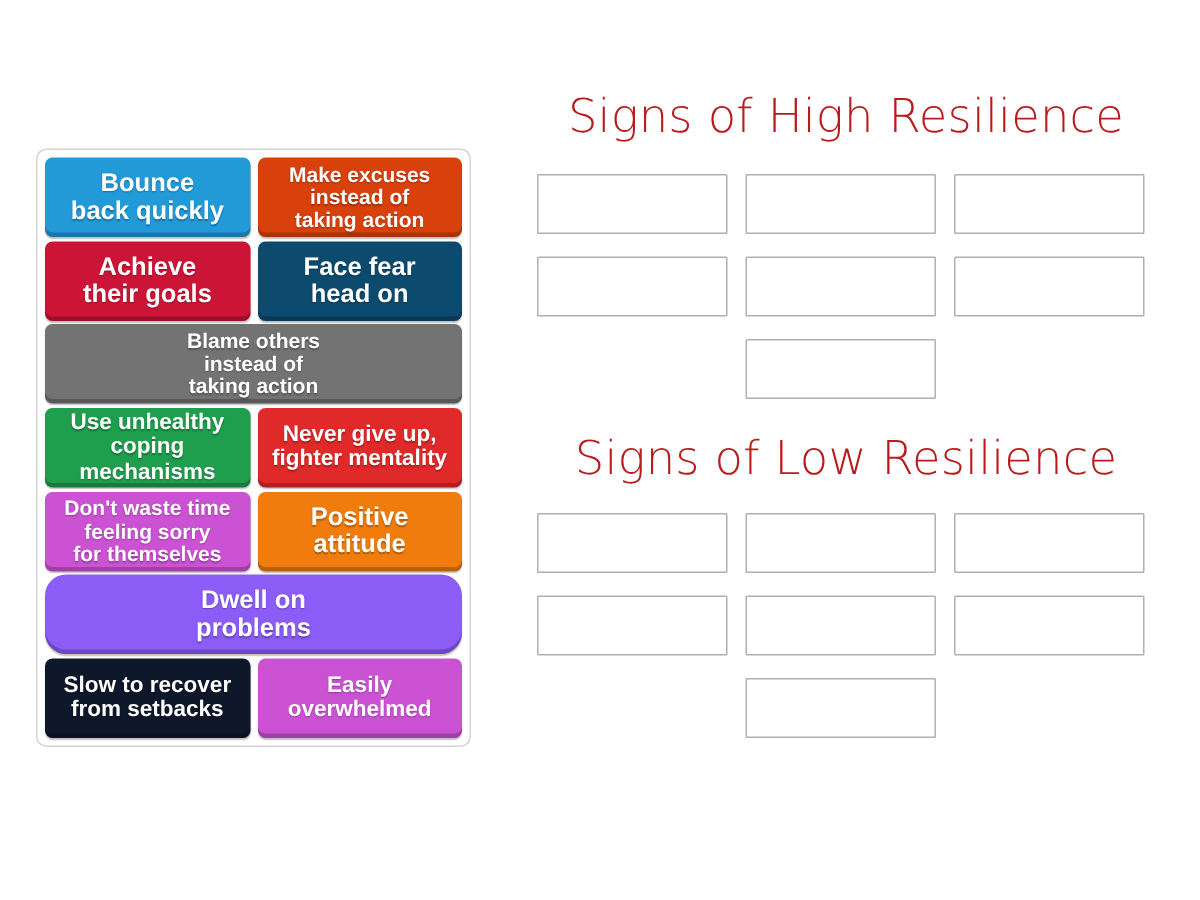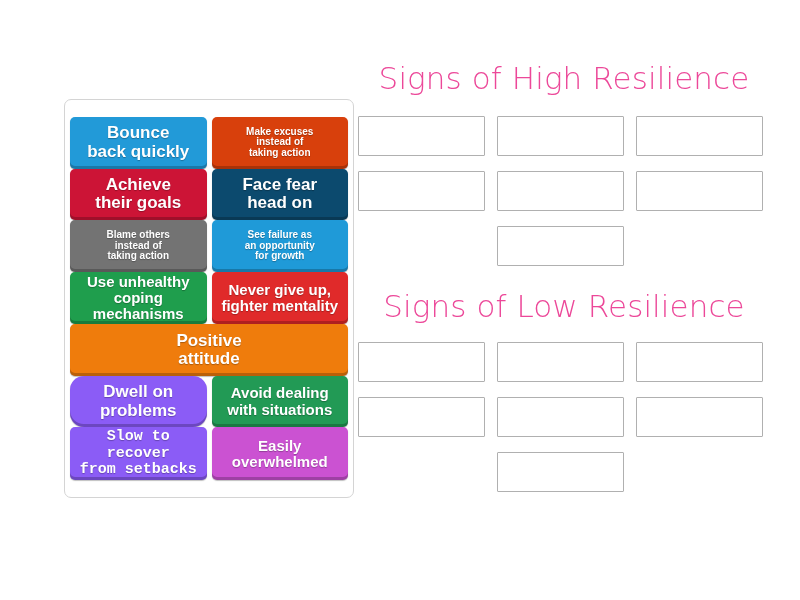--- a/index.html
+++ b/index.html
@@ -19,25 +19,24 @@
   #tile-tray {
     position: absolute;
     left: 24px;
     top: 99px;
     width: 290px;
     height: 399px;
     background: #ffffff;
     border: 1px solid #d4d4d4;
     border-radius: 7px;
     box-sizing: border-box;
-    padding: 17px 5px;
+    padding: 5px 5px;
     display: flex;
     flex-direction: column;
     justify-content: space-between;
-    margin-left: 40px;
   }
   .tile-row {
     display: flex;
     flex-direction: row;
     gap: 5px;
     height: 53px;
   }
   .tile {
     flex: 1 1 0;
     border-radius: 5px;
@@ -51,35 +50,35 @@
     line-height: 1.08;
     padding: 2px 3px;
     cursor: move;
     box-shadow: inset 0 -3px 0 rgba(0,0,0,0.22), 0 1px 1px rgba(0,0,0,0.25);
     text-shadow: 0 1px 1px rgba(0,0,0,0.28);
     user-select: none;
     overflow: hidden;
   }
   .tile.size-lg { font-size: 17px; }
   .tile.size-md { font-size: 15px; }
-  .tile.size-sm { font-size: 10px; }
+  .tile.size-sm { font-size: 14px; }
 
   
   #categories {
     position: absolute;
     left: 340px;
     top: 60px;
     width: 448px;
   }
   .category { margin-bottom: 8px; }
   .category-title {
     font-family: "DejaVu Sans", sans-serif;
     font-weight: 300;
     font-size: 31px;
-    color: #ec4899;
+    color: #b91c1c;
     text-align: center;
     letter-spacing: 0.1px;
     margin: 0 0 20px 0;
     padding: 0;
     white-space: nowrap;
   }
   #low-section .category-title { margin-bottom: 18px; }
   .slot-row {
     display: flex;
     flex-direction: row;
@@ -110,35 +109,34 @@
     <div class="tile-row">
       <div class="tile size-lg" style="background: rgb(34, 154, 216);">Bounce<br>back quickly</div>
       <div class="tile size-sm" style="background: rgb(216, 64, 12);">Make excuses<br>instead of<br>taking action</div>
     </div>
     <div class="tile-row">
       <div class="tile size-lg" style="background: rgb(204, 20, 54);">Achieve<br>their goals</div>
       <div class="tile size-lg" style="background: #0c4a6e;">Face fear<br>head on</div>
     </div>
     <div class="tile-row">
       <div class="tile size-sm" style="background: #737373;">Blame others<br>instead of<br>taking action</div>
-      <div class="tile size-sm" style="background: rgb(31, 154, 216);">See failure as<br>an opportunity<br>for growth</div>
     </div>
     <div class="tile-row">
       <div class="tile size-md" style="background: rgb(31, 158, 77);">Use unhealthy<br>coping mechanisms</div>
       <div class="tile size-md" style="background: rgb(224, 42, 42);">Never give up,<br>fighter mentality</div>
     </div>
     <div class="tile-row">
+      <div class="tile size-sm" style="background: rgb(203, 82, 210);">Don't waste time<br>feeling sorry<br>for themselves</div>
       <div class="tile size-lg" style="background: rgb(239, 124, 12);">Positive<br>attitude</div>
     </div>
     <div class="tile-row">
       <div class="tile size-lg" style="background: #8b5cf6; border-radius: 14px;">Dwell on<br>problems</div>
-      <div class="tile size-md" style="background: rgb(34, 154, 85);">Avoid dealing<br>with situations</div>
     </div>
     <div class="tile-row">
-      <div class="tile size-md" style="background: #8b5cf6; font-family: Liberation Mono, monospace;">Slow to recover<br>from setbacks</div>
+      <div class="tile size-md" style="background: #0f172a;">Slow to recover<br>from setbacks</div>
       <div class="tile size-md" style="background: rgb(203, 82, 210);">Easily<br>overwhelmed</div>
     </div>
   </div>
 
 <div id="categories">
 
   <div class="category" id="high-section">
     <div class="category-title">Signs of High Resilience</div>
     <div class="slots">
         <div class="slot-row">

